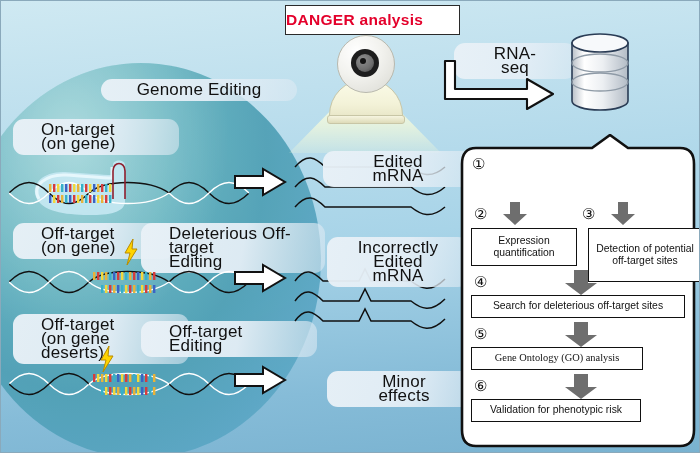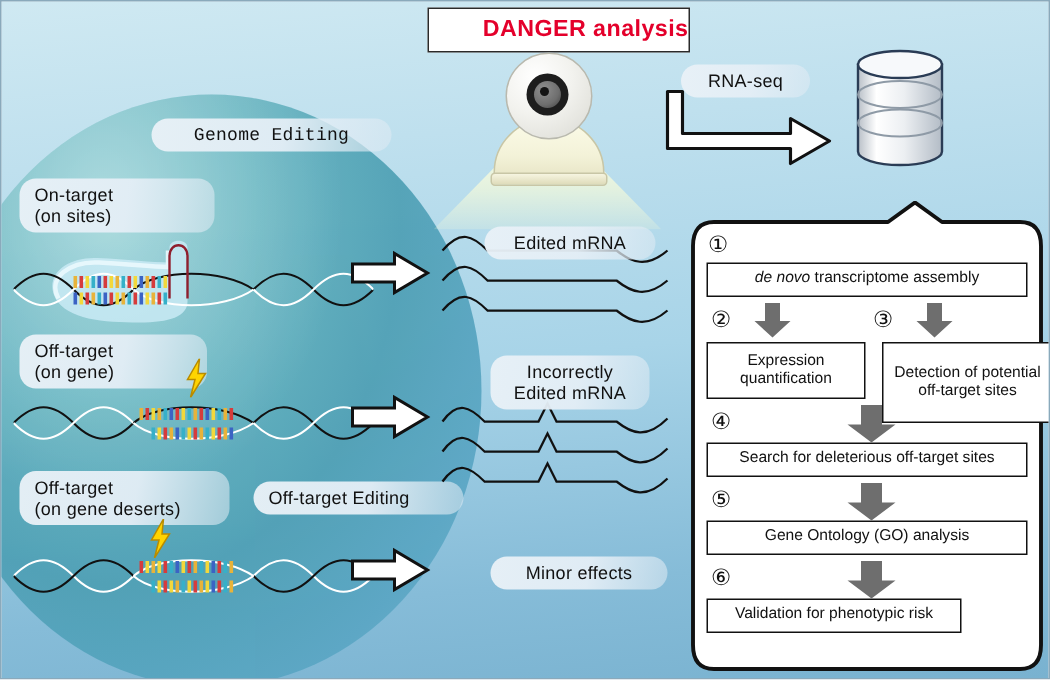--- a/index.html
+++ b/index.html
@@ -27,34 +27,34 @@
   .teal-ellipse::after{
     content:"";position:absolute;inset:0;border-radius:50%;
     background:radial-gradient(ellipse at 30% 18%, rgba(255,255,255,.35) 0%, rgba(255,255,255,0) 45%);
   }
 
   
   .plate{
     position:absolute;
     background:linear-gradient(100deg, rgba(233,241,247,.96) 0%, rgba(228,238,246,.95) 55%, rgba(222,234,243,.55) 100%);
     color:#111;
-    font-size:12px;
+    font-size:17px;
     line-height:14px;
-    padding:4px 10px;
+    padding:4px 28px;
     white-space:pre-line;
     letter-spacing:.2px;
     border-radius:11px;
   }
   .plate.center{text-align:center;}
 
   
   #danger-title{
     position:absolute;left:284px;top:4px;width:173px;height:28px;
     background:#ffffff;border:1.6px solid #2a2a2a;
-    display:flex;align-items:center;justify-content:flex-end;
+    display:flex;align-items:center;justify-content:flex-start;
     color:#e4002b;font-size:15.5px;font-weight:bold;letter-spacing:.3px;
   }
 
   
   #sequencer{position:absolute;left:310px;top:34px;width:110px;height:100px;}
   .beam{
     position:absolute;left:-22px;top:56px;width:152px;height:62px;
     background:linear-gradient(180deg, rgba(255,255,225,.92) 0%, rgba(255,255,215,.62) 55%, rgba(255,255,210,.18) 100%);
     clip-path:polygon(40% 0%, 60% 0%, 100% 100%, 0% 100%);
   }
@@ -156,24 +156,24 @@
         <stop offset="55%" stop-color="#eceff2"></stop>
         <stop offset="100%" stop-color="#b3bcc6"></stop>
       </linearGradient>
     </defs>
     <path d="M3,12 L3,70 A28,9 0 0 0 59,70 L59,12 Z" fill="url(#dbg)" stroke="#2a3c55" stroke-width="1.6"></path>
     <ellipse cx="31" cy="12" rx="28" ry="9" fill="#f7f9fb" stroke="#2a3c55" stroke-width="1.6"></ellipse>
     <ellipse cx="31" cy="32" rx="28" ry="9" fill="none" stroke="#8e9aa6" stroke-width="1.3"></ellipse>
     <ellipse cx="31" cy="51" rx="28" ry="9" fill="none" stroke="#8e9aa6" stroke-width="1.3"></ellipse>
   </svg>
 
-  <div class="plate center" style="left:100px;top:78px;width:140px;font-family:Liberation Mono, monospace;">Genome Editing</div>
+  <div class="plate center" style="left:100px;top:78px;width:140px;">Genome Editing</div>
 
   <div class="plate" style="left:12px;top:118px;width:110px;">On-target
-(on sites)</div>
+(on gene)</div>
 
   <svg class="dna-row" style="left:8px;top:158px;width:240px;height:62px;" viewBox="0 0 240 62">
 
     <path d="M28,40 C20,24 36,12 56,13 C76,14 92,16 104,16 L104,6 C104,0 116,0 116,6 L116,42
              C116,52 104,56 84,56 C60,56 36,54 28,40 Z" fill="#c9eaf4" opacity=".85"></path>
     <path d="M30,40 C22,26 38,15 57,16 C77,17 92,19 103,19 L103,8" fill="none" stroke="#eaf8fd" stroke-width="3" opacity=".9"></path>
 
     <path d="M0,34 C14,20 26,20 40,34 C54,48 66,48 80,34" fill="none" stroke="#111" stroke-width="1.4"></path>
     <path d="M0,34 C14,48 26,48 40,34 C54,20 66,20 80,34" fill="none" stroke="#fff" stroke-width="1.4"></path>
     <path d="M160,34 C174,20 186,20 200,34 C214,48 226,48 240,34" fill="none" stroke="#111" stroke-width="1.4"></path>
@@ -219,20 +219,22 @@
 
     <path d="M104,40 L104,12 C104,2 116,2 116,12 L116,40" fill="none" stroke="#8f1f2e" stroke-width="1.6"></path>
   </svg>
 
   <svg class="blockarrow" style="left:232px;top:166px;" viewBox="0 0 54 30">
     <path d="M2,9 L30,9 L30,2 L52,15 L30,28 L30,21 L2,21 Z" fill="#fff" stroke="#111" stroke-width="2"></path>
   </svg>
 
   <div class="plate" style="left:12px;top:222px;width:105px;">Off-target
 (on gene)</div>
+  <div class="plate" style="left:140px;top:222px;width:128px;">Deleterious Off-target
+Editing</div>
 
   <svg class="bolt" style="left:122px;top:238px;" viewBox="0 0 16 26">
     <path d="M10,0 L2,14 L7,14 L4,26 L14,10 L9,10 Z" fill="#ffd400" stroke="#b98b00" stroke-width="1"></path>
   </svg>
 
   <svg class="dna-row" style="left:8px;top:258px;width:240px;height:46px;" viewBox="0 0 240 46">
     <path d="M0,23 C14,9 26,9 40,23 C54,37 66,37 80,23" fill="none" stroke="#111" stroke-width="1.4"></path>
     <path d="M0,23 C14,37 26,37 40,23 C54,9 66,9 80,23" fill="none" stroke="#fff" stroke-width="1.4"></path>
     <path d="M160,23 C174,9 186,9 200,23 C214,37 226,37 240,23" fill="none" stroke="#111" stroke-width="1.4"></path>
     <path d="M160,23 C174,37 186,37 200,23 C214,9 226,9 240,23" fill="none" stroke="#fff" stroke-width="1.4"></path>
@@ -271,21 +273,21 @@
         <rect x="144" y="26" width="2.4" height="8" fill="#3b63c4"></rect>
     </g>
   </svg>
 
   <svg class="blockarrow" style="left:232px;top:262px;" viewBox="0 0 54 30">
     <path d="M2,9 L30,9 L30,2 L52,15 L30,28 L30,21 L2,21 Z" fill="#fff" stroke="#111" stroke-width="2"></path>
   </svg>
 
   <div class="plate" style="left:12px;top:313px;width:120px;">Off-target
 (on gene deserts)</div>
-  <div class="plate" style="left:140px;top:320px;width:120px;margin-left:28px;">Off-target Editing</div>
+  <div class="plate" style="left:140px;top:320px;width:120px;">Off-target Editing</div>
 
   <svg class="bolt" style="left:98px;top:345px;" viewBox="0 0 16 26">
     <path d="M10,0 L2,14 L7,14 L4,26 L14,10 L9,10 Z" fill="#ffd400" stroke="#b98b00" stroke-width="1"></path>
   </svg>
 
   <svg class="dna-row" style="left:8px;top:360px;width:240px;height:46px;" viewBox="0 0 240 46">
     <path d="M0,23 C14,9 26,9 40,23 C54,37 66,37 80,23" fill="none" stroke="#fff" stroke-width="1.4"></path>
     <path d="M0,23 C14,37 26,37 40,23 C54,9 66,9 80,23" fill="none" stroke="#111" stroke-width="1.4"></path>
     <path d="M160,23 C174,9 186,9 200,23 C214,37 226,37 240,23" fill="none" stroke="#fff" stroke-width="1.4"></path>
     <path d="M160,23 C174,37 186,37 200,23 C214,9 226,9 240,23" fill="none" stroke="#111" stroke-width="1.4"></path>
@@ -349,23 +351,20 @@
   <div id="workflow">
 
     <svg id="wf-outline" viewBox="0 0 236 314" preserveAspectRatio="none">
       <path d="M16,14 Q2,14 2,30 L2,296 Q2,312 16,312 L220,312 Q234,312 234,296
                L234,30 Q234,14 220,14 L168,14 L150,1 L132,14 Z" fill="#ffffff" stroke="#111" stroke-width="2.6" stroke-linejoin="round"></path>
     </svg>
 
     <div class="wf-inner">
 
       <div class="wf-num" style="left:12px;top:22px;">①</div>
-      <div class="wf-box" style="left:11px;top:41px;width:214px;height:23px;">
-        <span><i class="ital">de novo</i><span> transcriptome assembly</span></span>
-      </div>
 
       <svg class="gray-arrow" style="left:42px;top:68px;" viewBox="0 0 26 24">
         <path d="M8,0 L18,0 L18,12 L25,12 L13,23 L1,12 L8,12 Z" fill="#6e6e6e"></path>
       </svg>
       <svg class="gray-arrow" style="left:150px;top:68px;" viewBox="0 0 26 24">
         <path d="M8,0 L18,0 L18,12 L25,12 L13,23 L1,12 L8,12 Z" fill="#6e6e6e"></path>
       </svg>
 
       <div class="wf-num" style="left:14px;top:72px;">②</div>
       <div class="wf-box" style="left:11px;top:94px;width:106px;height:38px;white-space:pre-line;">Expression
@@ -380,21 +379,21 @@
       </svg>
 
       <div class="wf-num" style="left:14px;top:140px;">④</div>
       <div class="wf-box" style="left:11px;top:161px;width:214px;height:23px;">Search for deleterious off-target sites</div>
 
       <svg class="gray-arrow" style="left:104px;top:188px;width:34px;height:26px;" viewBox="0 0 34 26">
         <path d="M10,0 L24,0 L24,13 L33,13 L17,25 L1,13 L10,13 Z" fill="#6e6e6e"></path>
       </svg>
 
       <div class="wf-num" style="left:14px;top:192px;">⑤</div>
-      <div class="wf-box" style="left:11px;top:213px;width:214px;height:23px;">Gene Ontology (GO) analysis</div>
+      <div class="wf-box" style="left:11px;top:213px;width:172px;height:23px;font-family:Liberation Serif, serif;">Gene Ontology (GO) analysis</div>
 
       <svg class="gray-arrow" style="left:104px;top:240px;width:34px;height:26px;" viewBox="0 0 34 26">
         <path d="M10,0 L24,0 L24,13 L33,13 L17,25 L1,13 L10,13 Z" fill="#6e6e6e"></path>
       </svg>
 
       <div class="wf-num" style="left:14px;top:244px;">⑥</div>
       <div class="wf-box" style="left:11px;top:265px;width:170px;height:23px;">Validation for phenotypic risk</div>
     </div>
   </div>
 

